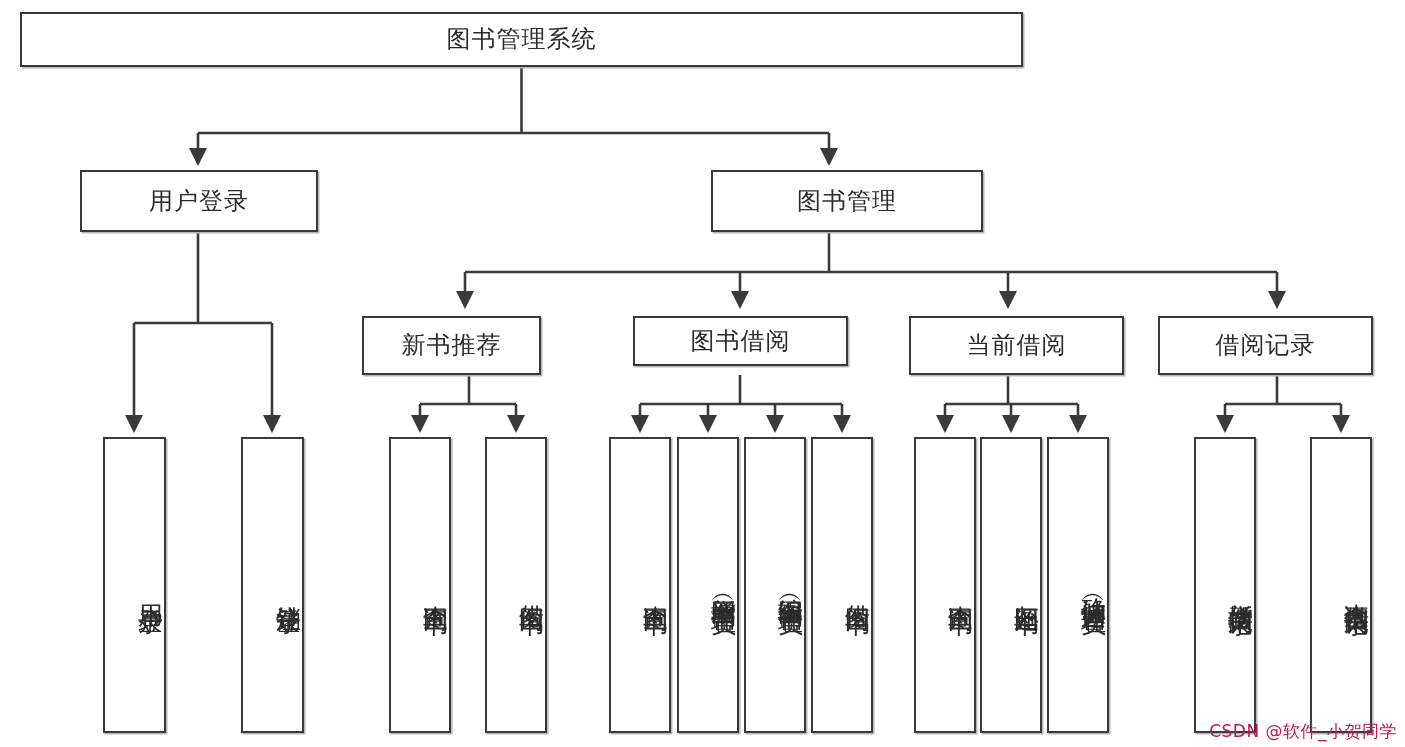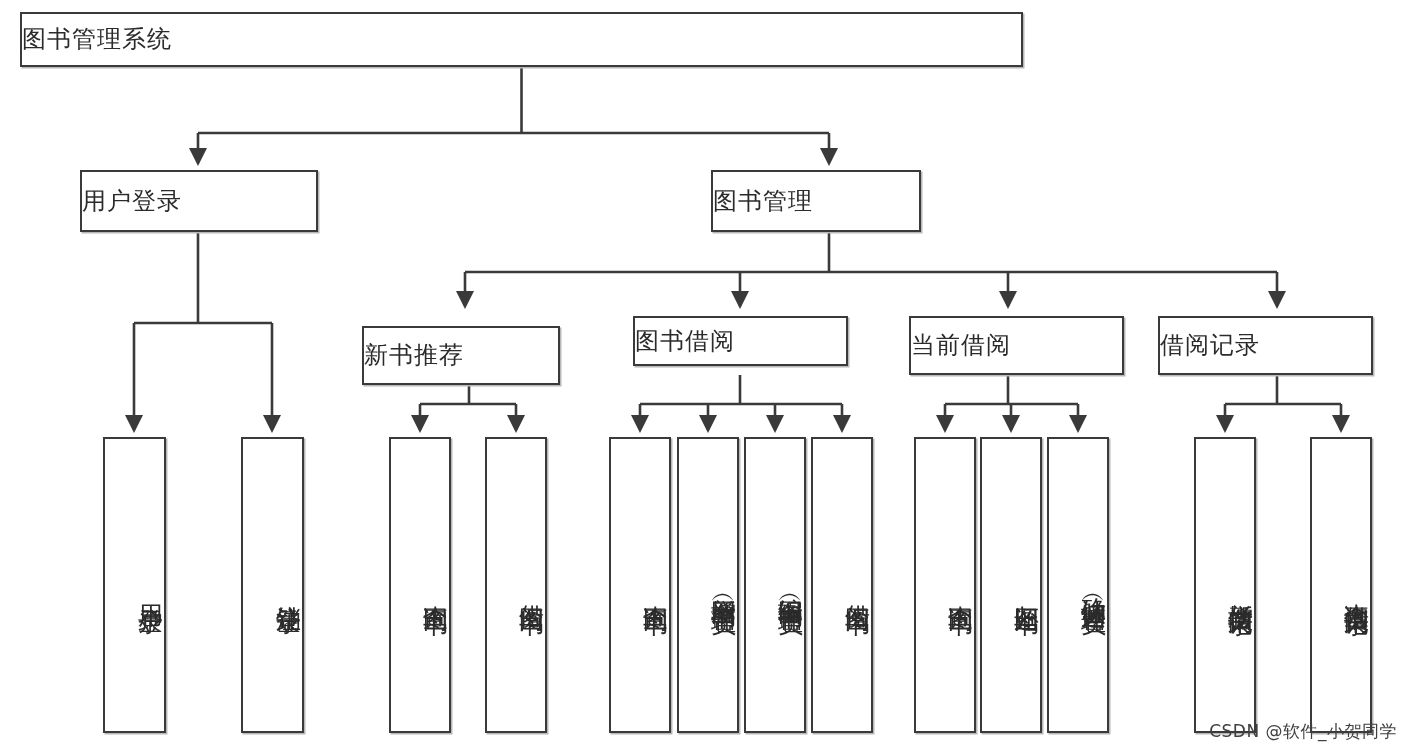--- a/index.html
+++ b/index.html
@@ -27,21 +27,21 @@
     pointer-events: none;
   }
   .node {
     position: absolute;
     box-sizing: border-box;
     background: #ffffff;
     border: 2px solid #3a3a3a;
     box-shadow: 1.5px 1.5px 0 0 #b8b8b8;
     display: flex;
     align-items: center;
-    justify-content: flex-start;
+    justify-content: center;
     color: #2b2b2b;
     z-index: 3;
   }
   .node.horiz {
     font-size: 24px;
     letter-spacing: 1px;
     line-height: 1.2;
     text-align: center;
   }
   .node.vert {
@@ -63,21 +63,21 @@
     white-space: pre;
   }
   .node.vert .label {
     white-space: normal;
   }
   #watermark {
     position: absolute;
     right: 8px;
     bottom: 4px;
     font-size: 17px;
-    color: #404040;
+    color: #be185d;
     letter-spacing: 0.5px;
     z-index: 5;
     white-space: nowrap;
   }
 </style>
 </head>
 <body>
 
 <div id="canvas">
 
@@ -134,25 +134,25 @@
   </svg>
 
   <div class="node horiz" style="left:20px; top:12px; width:1003px; height:55px;">
     <span class="label">图书管理系统</span>
   </div>
 
   <div class="node horiz" style="left:80px; top:170px; width:238px; height:62px;">
     <span class="label">用户登录</span>
   </div>
 
-  <div class="node horiz" style="left:711px; top:170px; width:210px; height:62px;">
+  <div class="node horiz" style="left:711px; top:170px; width:272px; height:62px;">
     <span class="label">图书管理</span>
   </div>
 
-  <div class="node horiz" style="left:362px; top:316px; width:198px; height:59px;margin-top:10px;">
+  <div class="node horiz" style="left:362px; top:316px; width:179px; height:59px;">
     <span class="label">新书推荐</span>
   </div>
 
   <div class="node horiz" style="left:633px; top:316px; width:215px; height:50px;">
     <span class="label">图书借阅</span>
   </div>
 
   <div class="node horiz" style="left:901px; top:316px; width:215px; height:59px;margin-left:8px;">
     <span class="label">当前借阅</span>
   </div>

